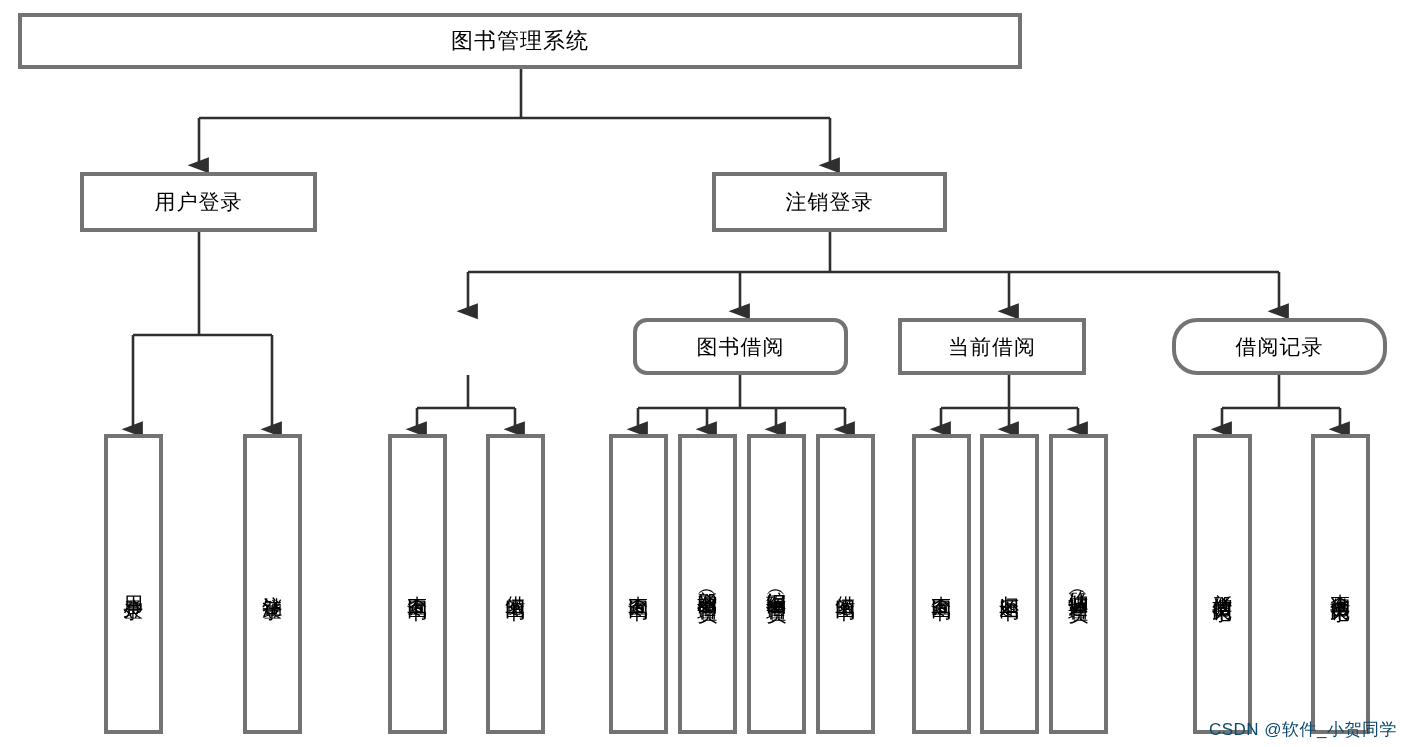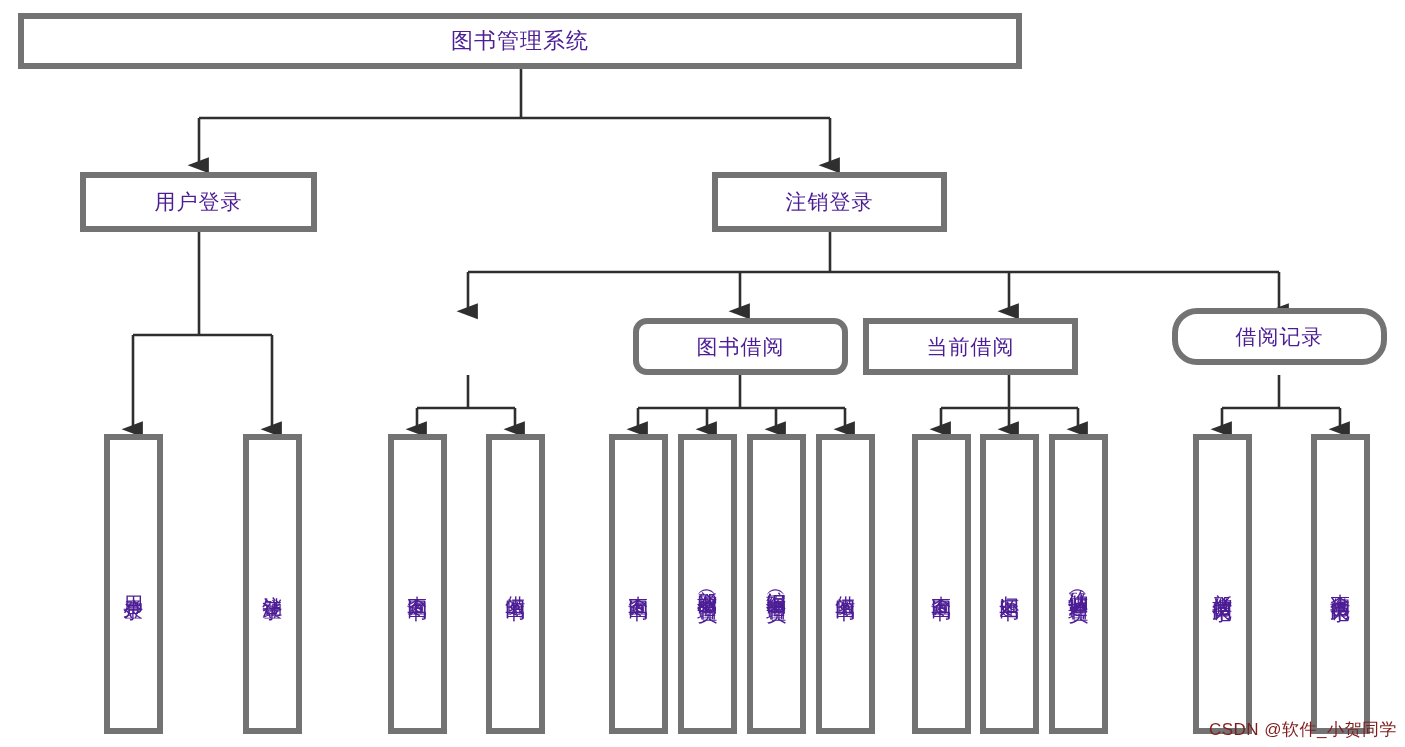--- a/index.html
+++ b/index.html
@@ -7,23 +7,23 @@
   body{
     font-family:"Liberation Sans","DejaVu Sans",sans-serif;
     width:1405px;height:747px;overflow:hidden;position:relative;
   }
   #diagram-root{position:relative;width:1405px;height:747px;background:#fff;}
   svg#edges{position:absolute;left:0;top:0;width:1405px;height:747px;}
   .node{
     position:absolute;
     box-sizing:border-box;
     background:#ffffff;
-    border:6px solid #737373;
+    border:4px solid #737373;
     display:flex;align-items:center;justify-content:center;
-    color:#4c1d95;
+    color:#000000;
     text-align:center;
   }
   .node.horiz{ font-size:21px; letter-spacing:1px; line-height:1.2; }
   .node.root{ font-size:22px; }
   .node.leaf{
     font-size:20px;
     letter-spacing:2px;
     line-height:1.12;
     writing-mode:vertical-rl;
     text-orientation:upright;
@@ -34,21 +34,21 @@
   }
   .node.leaf .vtext{
     writing-mode:vertical-rl;
     text-orientation:upright;
     display:block;
   }
   .watermark{
     position:absolute;
     right:8px;bottom:6px;
     font-size:17px;
-    color:#7f1d1d;
+    color:#0c4a6e;
     letter-spacing:0.5px;
     white-space:nowrap;
     pointer-events:none;
     font-family:"Liberation Sans","DejaVu Sans",sans-serif;
   }
 </style>
 </head>
 <body>
 
 <div id="diagram-root">
@@ -112,24 +112,24 @@
   <div class="node horiz" style="left:80px;top:172px;width:237px;height:60px;">
     <span>用户登录</span>
   </div>
   <div class="node horiz" style="left:712px;top:172px;width:235px;height:60px;">
     <span>注销登录</span>
   </div>
 
   <div class="node horiz" style="left:633px;top:318px;width:215px;height:57px;border-radius:14px;">
     <span>图书借阅</span>
   </div>
-  <div class="node horiz" style="left:863px;top:318px;width:215px;height:57px;">
+  <div class="node horiz" style="left:898px;top:318px;width:188px;height:57px;">
     <span>当前借阅</span>
   </div>
-  <div class="node horiz" style="left:1172px;top:308px;width:215px;height:57px;border-radius:25px;">
+  <div class="node horiz" style="left:1172px;top:318px;width:215px;height:57px;border-radius:25px;">
     <span>借阅记录</span>
   </div>
 
   <div class="node leaf" style="left:104px;top:434px;width:59px;height:300px;">
     <span class="vtext">用户登录</span>
   </div>
   <div class="node leaf" style="left:243px;top:434px;width:59px;height:300px;">
     <span class="vtext">注销登录</span>
   </div>
 

